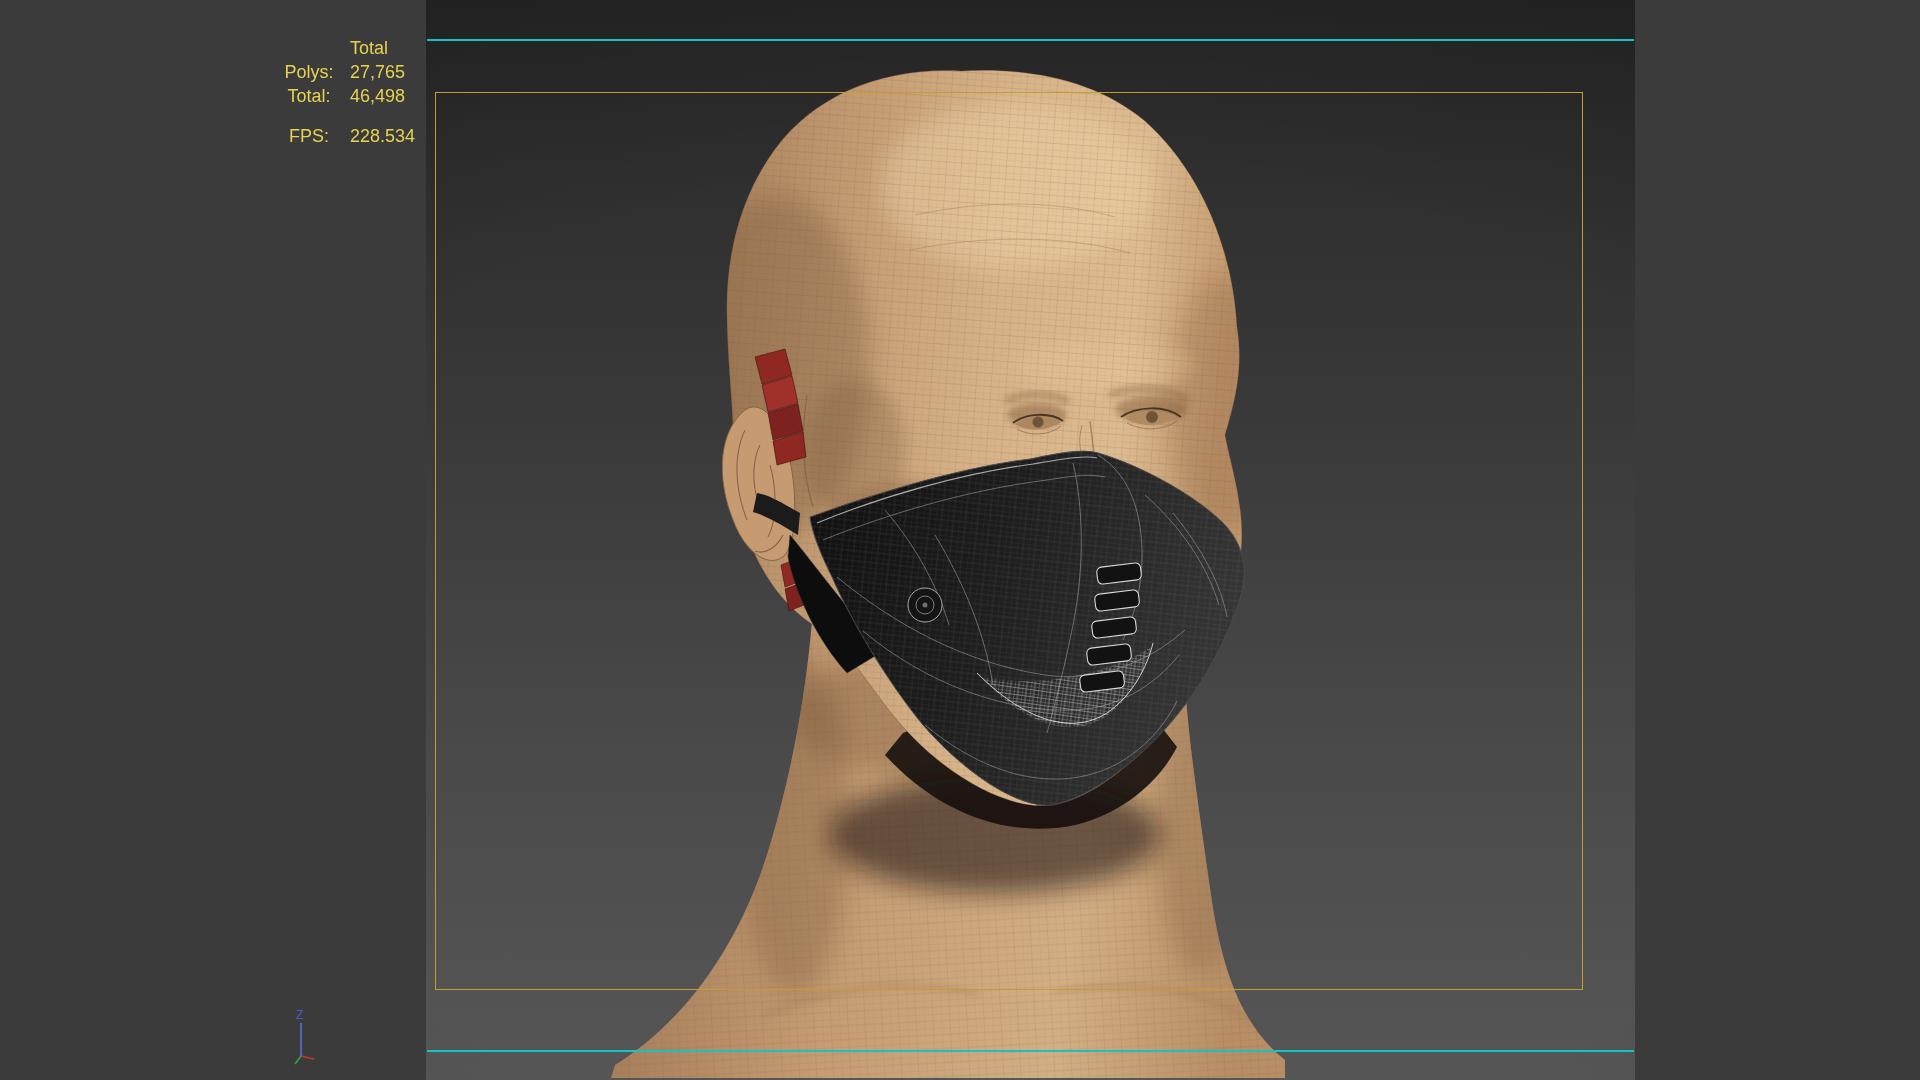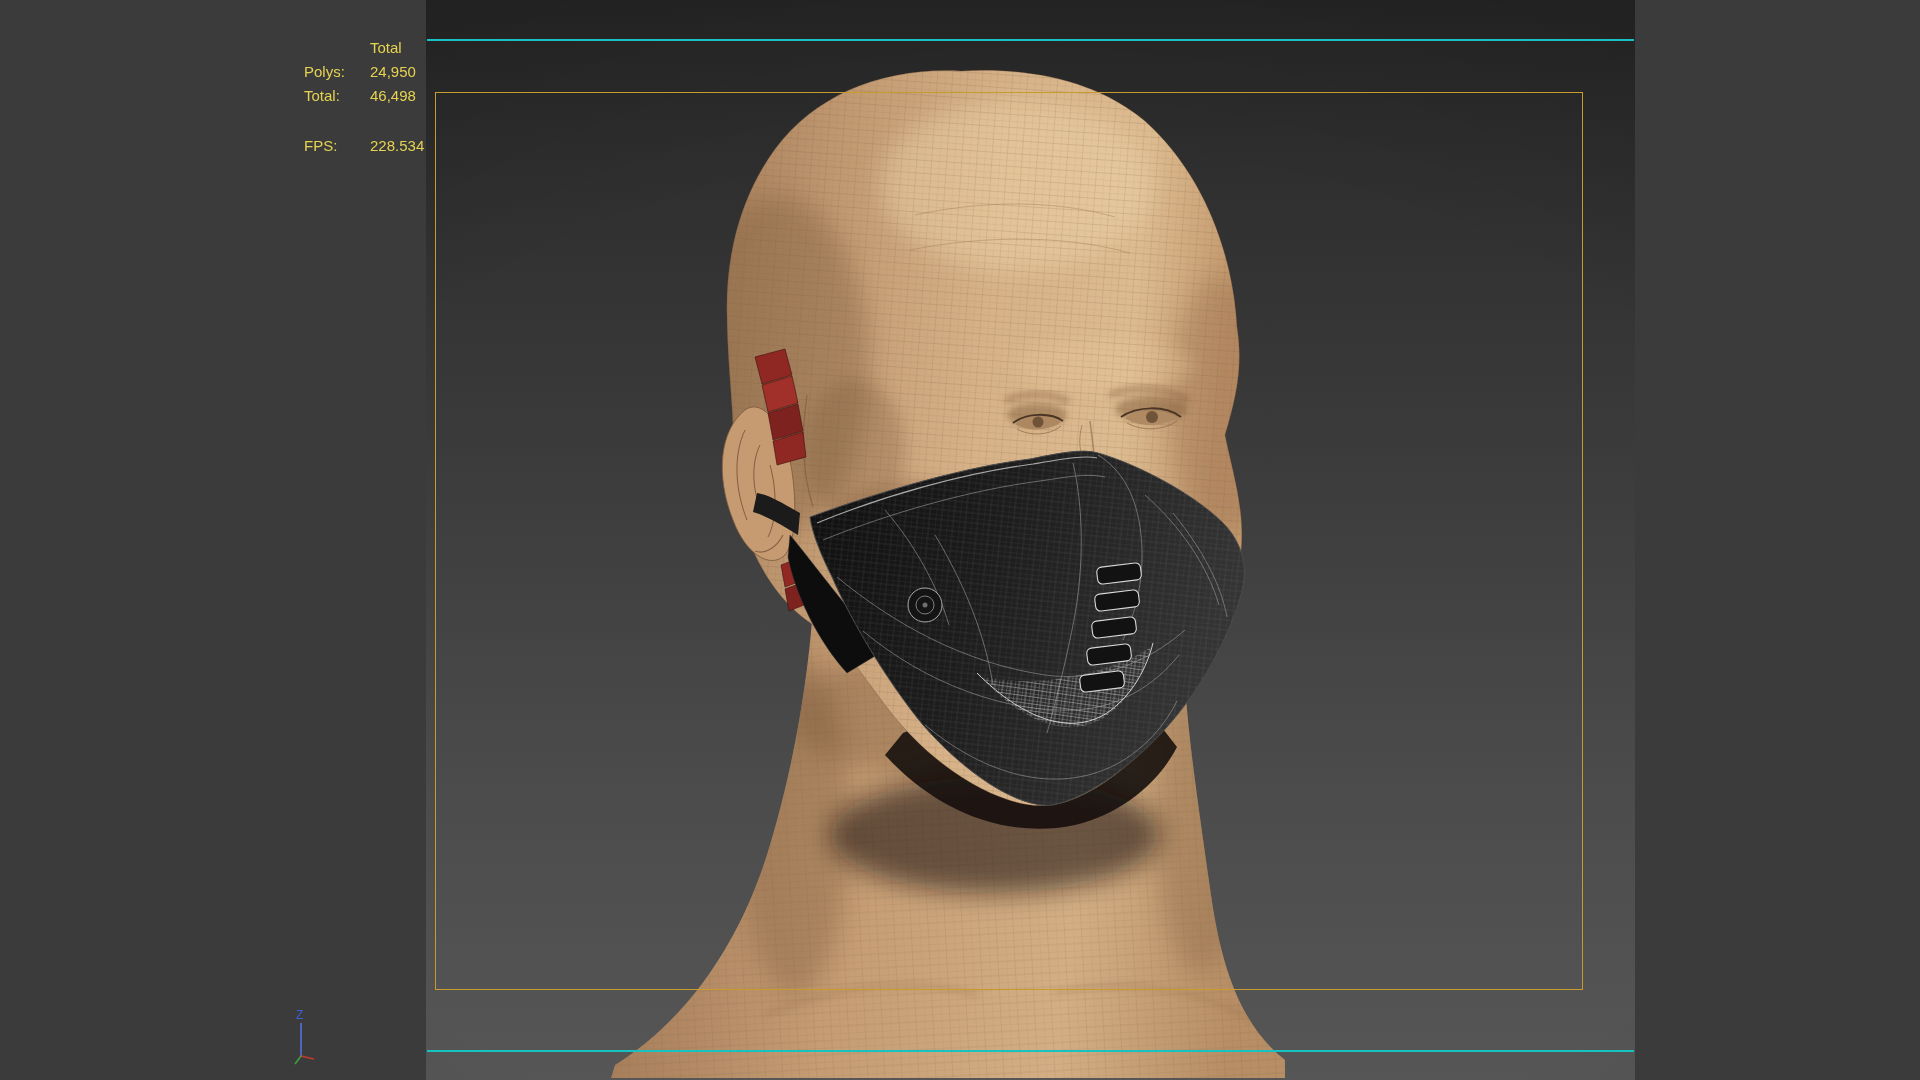--- a/index.html
+++ b/index.html
@@ -21,26 +21,26 @@
     position:absolute;left:435px;top:92px;width:1146px;height:896px;
     border:1px solid #c79b2e;z-index:5;pointer-events:none;
   }
   .action-safe-line{
     position:absolute;left:427px;width:1207px;height:2px;background:#16c2c2;z-index:5;
   }
   .action-safe-top{top:39px;}
   .action-safe-bottom{top:1050px;}
   
   .stats{
-    position:absolute;left:304px;top:36px;z-index:6;
-    color:#e6d351;font-size:15px;line-height:24px;white-space:nowrap;
-  }
-  .stats-row .lbl{display:inline-block;width:50px;text-align:left;margin-right:16px;}
+    position:absolute;left:284px;top:36px;z-index:6;
+    color:#e6d351;font-size:18px;line-height:24px;white-space:nowrap;
+  }
+  .stats-row .lbl{display:inline-block;width:50px;text-align:center;margin-right:16px;}
   .stats-row .val{display:inline-block;text-align:left;}
-  .stats-row.fps{margin-top:26px;}
+  .stats-row.fps{margin-top:16px;}
   
   .gizmo{position:absolute;left:293px;top:1006px;z-index:6;}
 </style>
 </head>
 <body>
 
 <div class="render-region"></div>
 
 <svg class="model-svg" viewBox="0 0 715 1015" xmlns="http://www.w3.org/2000/svg">
   <defs>
@@ -208,21 +208,21 @@
 
 <div class="action-safe-line action-safe-top"></div>
 <div class="action-safe-line action-safe-bottom"></div>
 <div class="title-safe"></div>
 
 <div class="stats">
   <div class="stats-row">
     <span class="lbl"></span><span class="val">Total</span>
   </div>
   <div class="stats-row">
-    <span class="lbl">Polys:</span><span class="val">24,950</span>
+    <span class="lbl">Polys:</span><span class="val">27,765</span>
   </div>
   <div class="stats-row">
     <span class="lbl">Total:</span><span class="val">46,498</span>
   </div>
   <div class="stats-row fps">
     <span class="lbl">FPS:</span><span class="val">228.534</span>
   </div>
 </div>
 
 <svg class="gizmo" width="46" height="66" viewBox="0 0 46 66" xmlns="http://www.w3.org/2000/svg">

